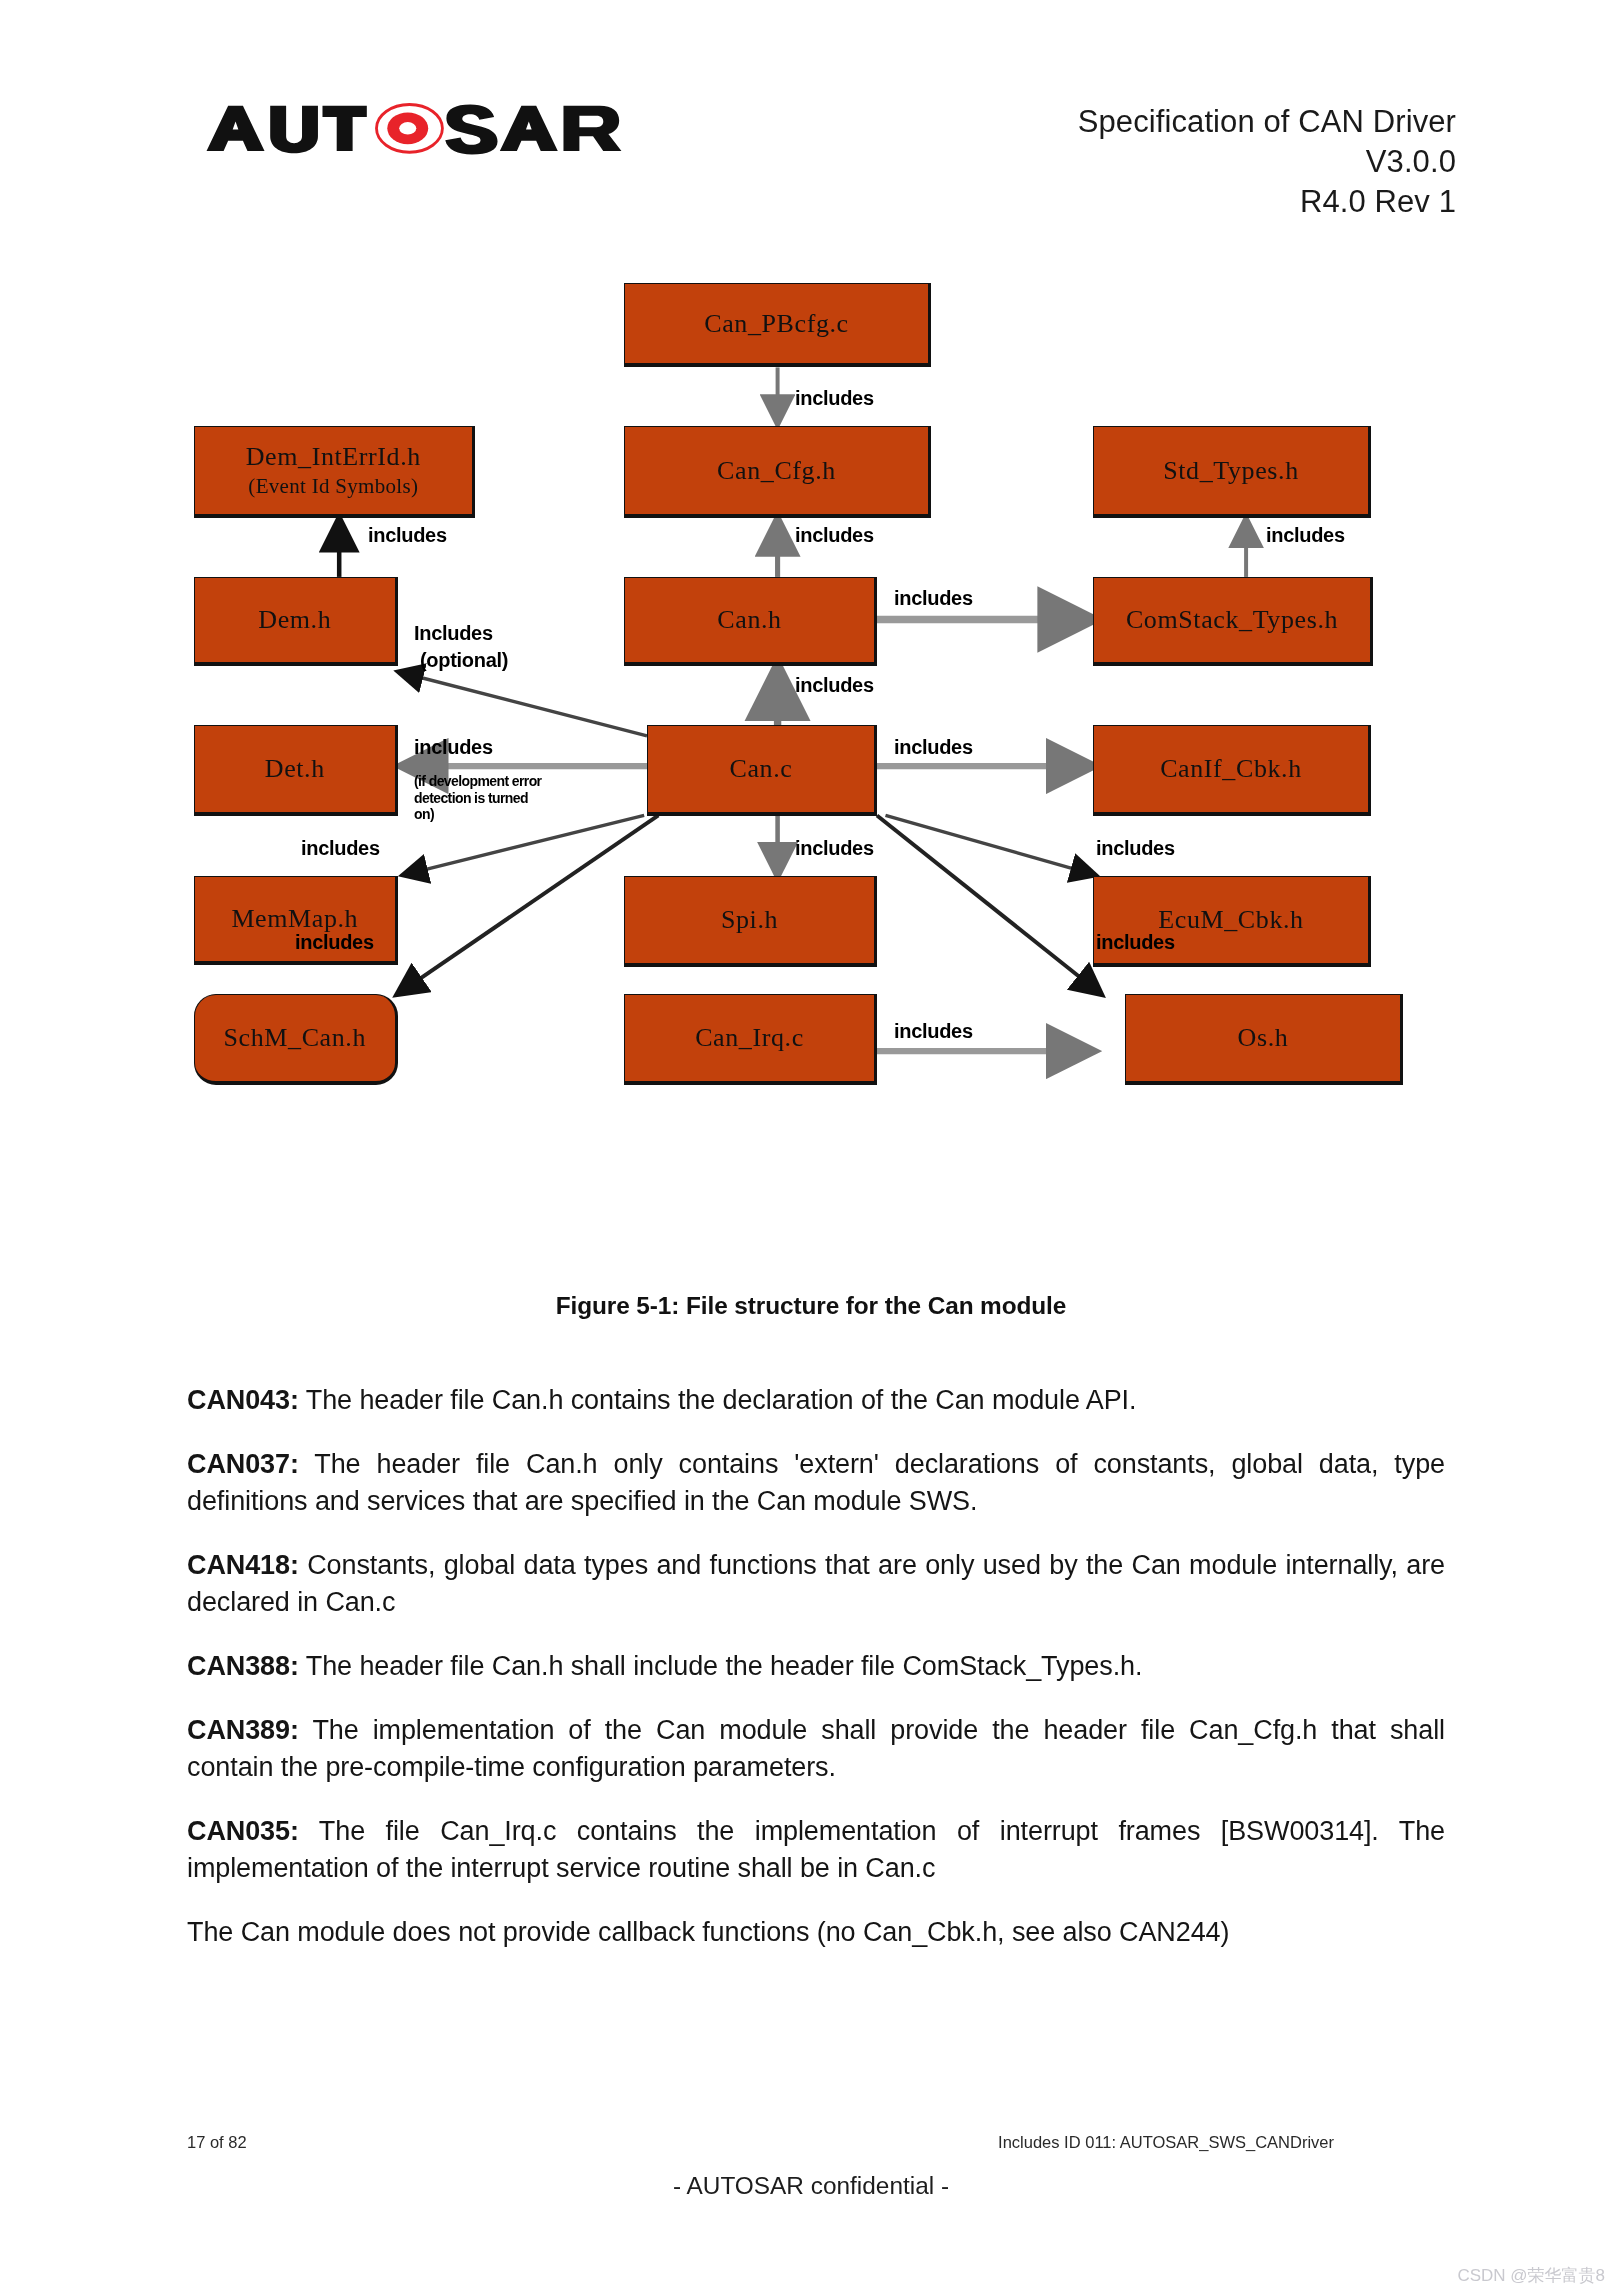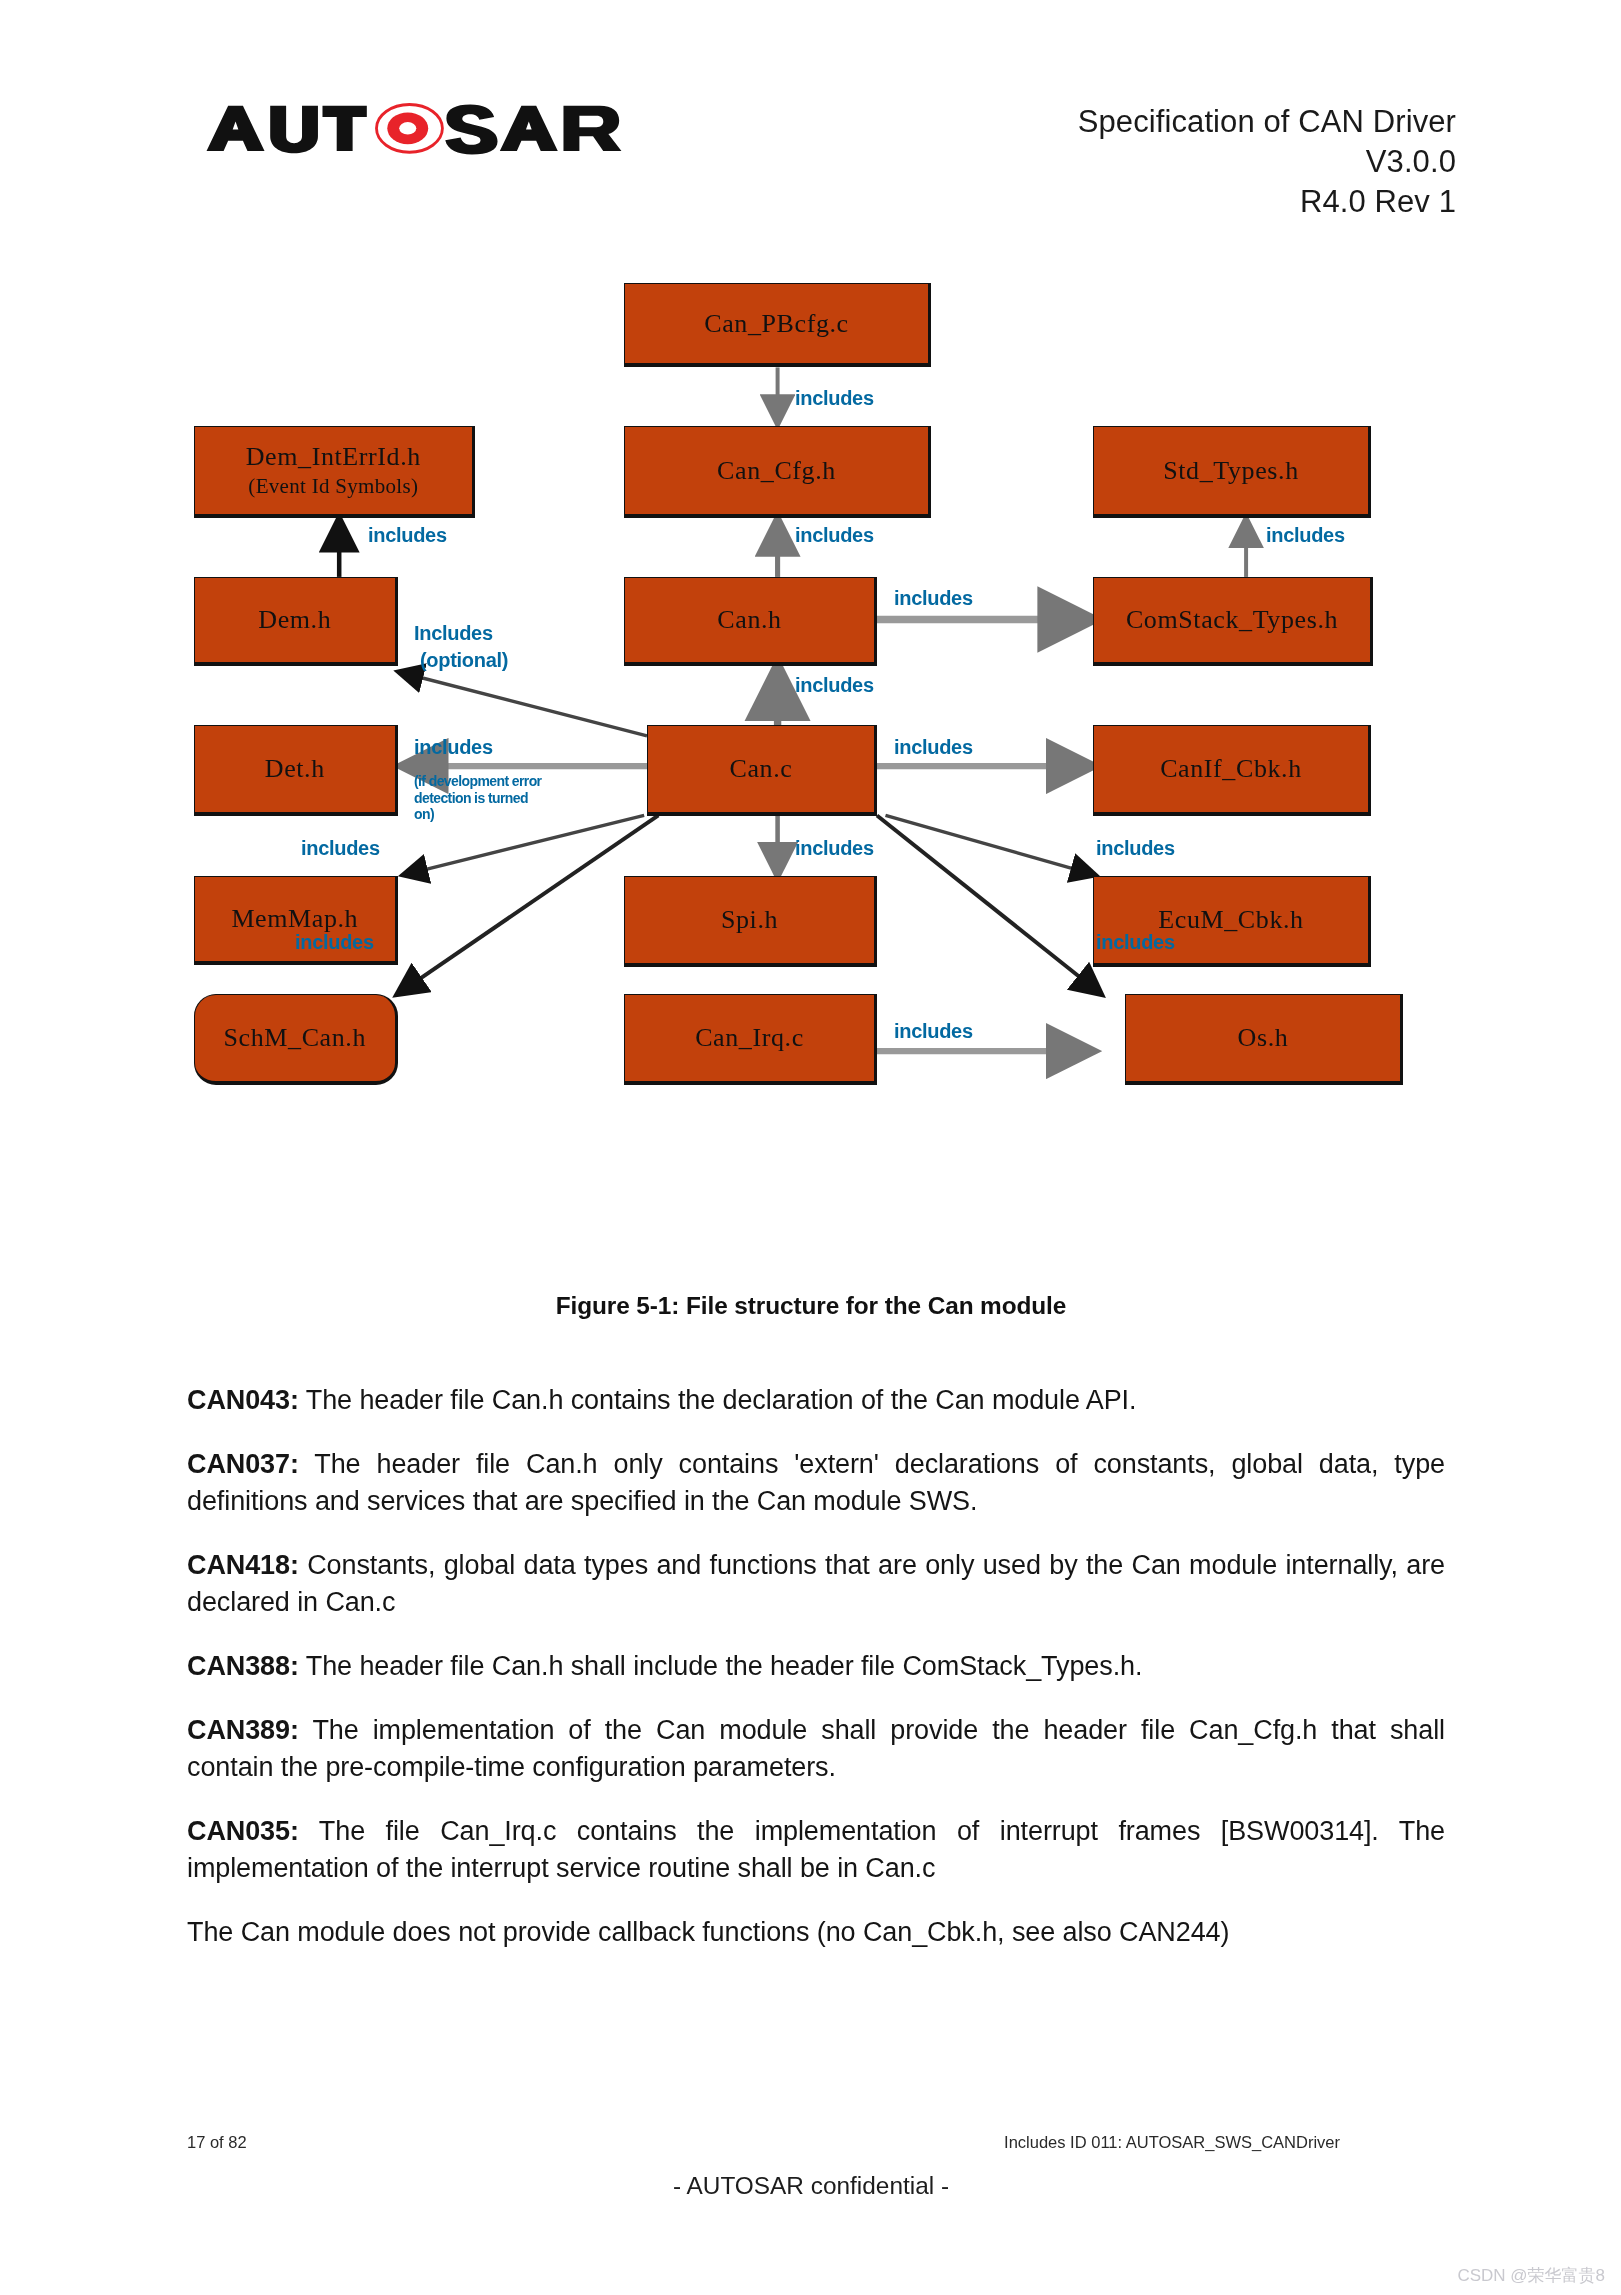--- a/index.html
+++ b/index.html
@@ -71,21 +71,21 @@
   .dbox .sub {
     font-size: 21px;
     margin-top: 2.3px;
     letter-spacing: 0.3px;
   }
   .dlabel {
     position: absolute;
     font-family: "Liberation Sans", sans-serif;
     font-weight: bold;
     font-size: 20px;
-    color: #0369a1;
+    color: #000000;
     white-space: nowrap;
     letter-spacing: -0.3px;
     z-index: 4;
   }
   .dlabel.small {
     font-size: 14px;
     line-height: 16.5px;
     letter-spacing: -0.6px;
     white-space: normal;
     text-align: left;
@@ -130,21 +130,20 @@
     font-weight: bold;
   }
 
   
   .footer {
     position: absolute;
     left: 0;
     top: 2133px;
     width: 1504px;
     height: 91px;
-    padding-left: 6px;
   }
   .footer-page {
     position: absolute;
     left: 187px;
     top: 0;
     font-size: 16.5px;
     color: #2a2a2a;
   }
   .footer-doc {
     position: absolute;

